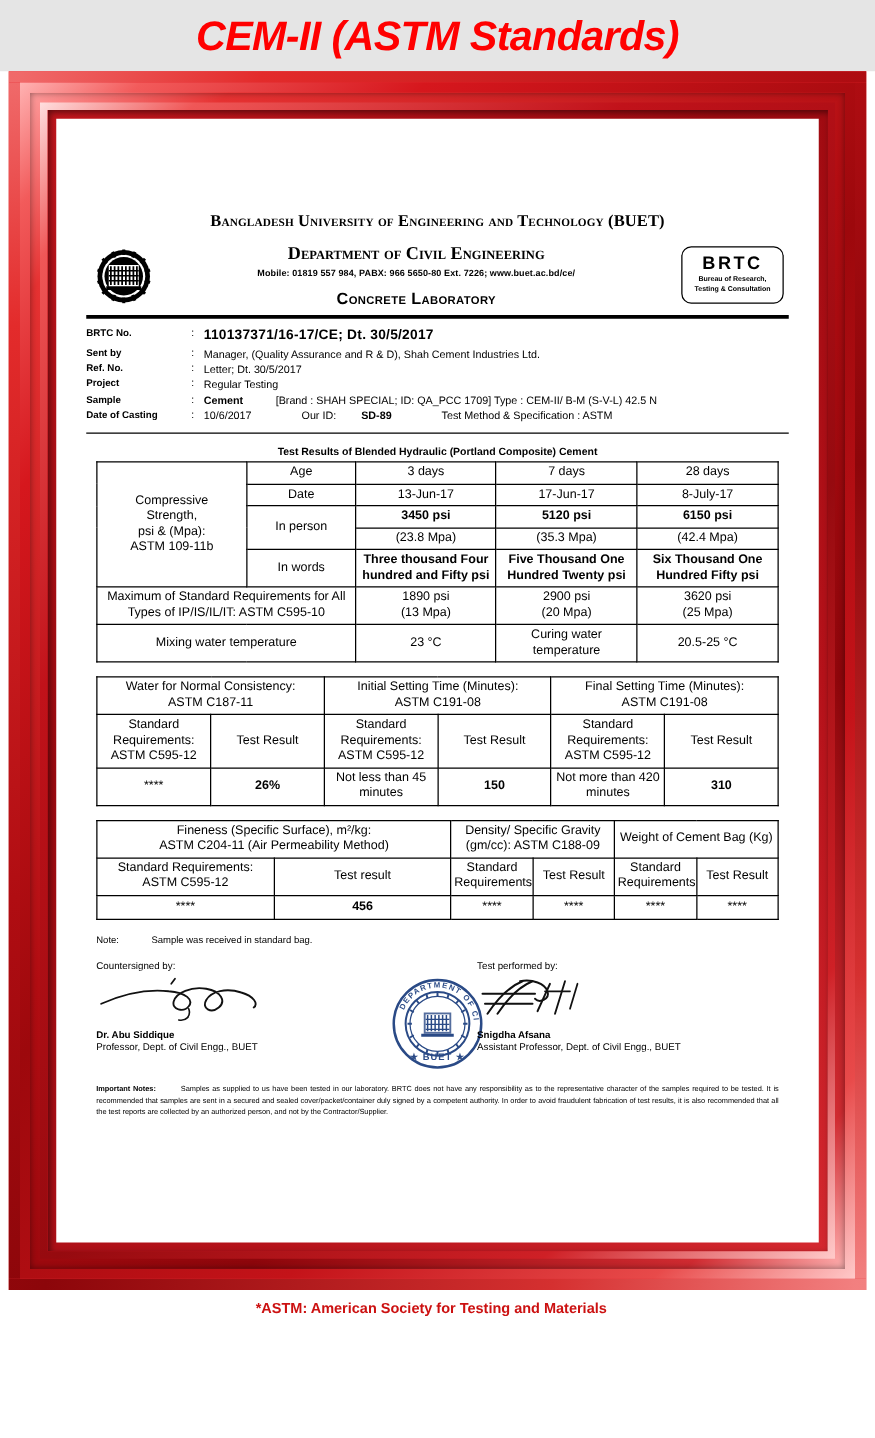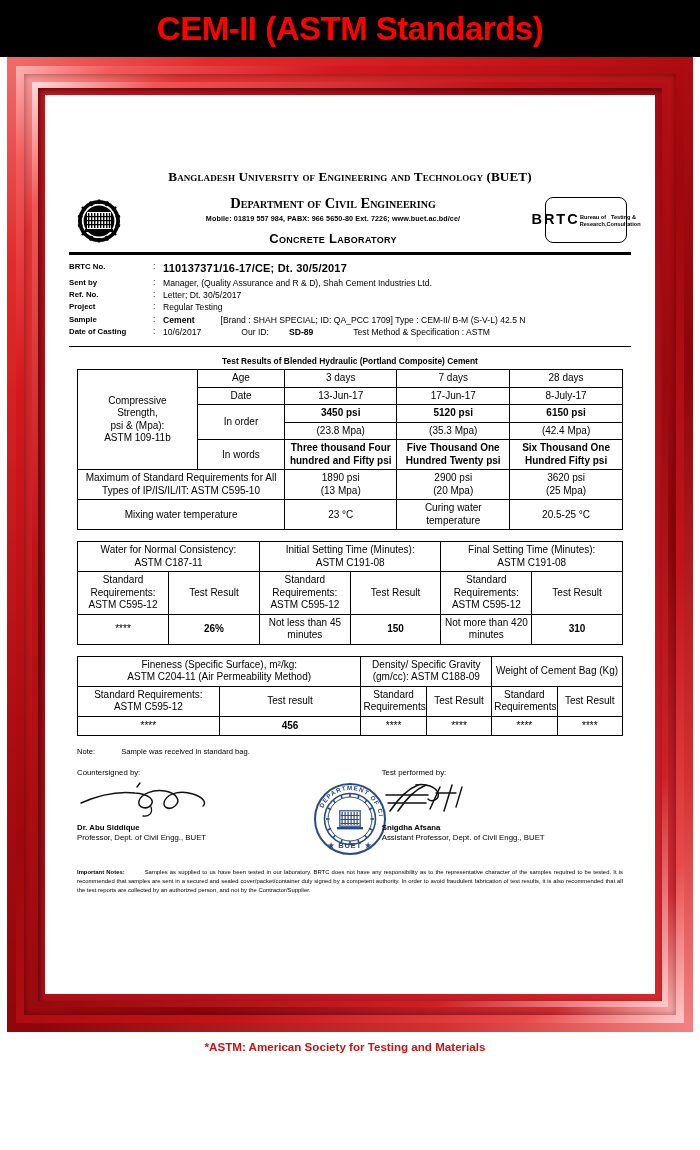--- a/index.html
+++ b/index.html
@@ -9,21 +9,22 @@
     background:#ffffff;
     font-family:"Liberation Sans", sans-serif;
     position:relative;
     overflow:hidden;
   }
 
   
   .banner {
     height:57px;
     display:flex; align-items:center; justify-content:center;
-    background:#000000;
+    background:#e5e5e5;
+    font-style:italic;
   }
   .banner-title {
     color:#ff0000;
     font-family:"Liberation Sans", sans-serif;
     font-weight:bold;
     font-size:33px;
     letter-spacing:-0.5px;
     white-space:nowrap;
   }
 
@@ -110,21 +111,21 @@
   .lab-line {
     font-family:"Liberation Sans", sans-serif;
     font-weight:bold; font-size:13px;
     font-variant:small-caps;
     margin-top:8px; color:#000;
     letter-spacing:.3px;
   }
   .brtc {
     flex:0 0 82px; width:82px; height:46px; margin-right:4px; margin-top:4px;
     border:1.6px solid #000; border-radius:8px;
-    display:flex; align-items:center; justify-content:center;
+    display:flex; flex-direction:column; align-items:center; justify-content:center;
     color:#000;
   }
   .brtc-main { font-weight:bold; font-size:14.5px; letter-spacing:2px; line-height:1.05; }
   .brtc-sub  { font-weight:bold; font-size:5.6px; line-height:1.25; text-align:center; margin-top:1px; }
 
   .hr-thick { height:2.6px; background:#000; margin-top:6px; }
 
   
   .meta { margin-top:6px; }
   .meta-row { display:flex; align-items:flex-start; line-height:1.45; }
@@ -325,21 +326,21 @@
           <td style="width:20.7%">7 days</td>
           <td style="width:20.7%">28 days</td>
         </tr>
         <tr>
           <td>Date</td>
           <td>13-Jun-17</td>
           <td>17-Jun-17</td>
           <td>8-July-17</td>
         </tr>
         <tr>
-          <td rowspan="2">In order</td>
+          <td rowspan="2">In person</td>
           <td class="bold">3450 psi</td>
           <td class="bold">5120 psi</td>
           <td class="bold">6150 psi</td>
         </tr>
         <tr>
           <td>(23.8 Mpa)</td>
           <td>(35.3 Mpa)</td>
           <td>(42.4 Mpa)</td>
         </tr>
         <tr>

